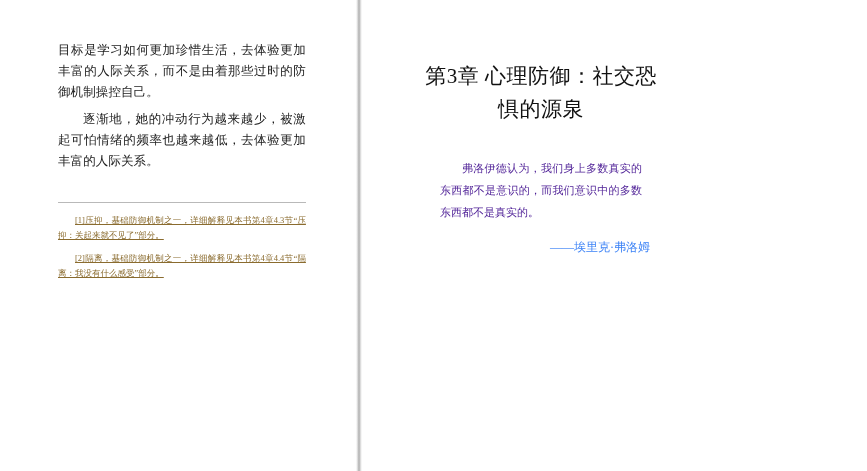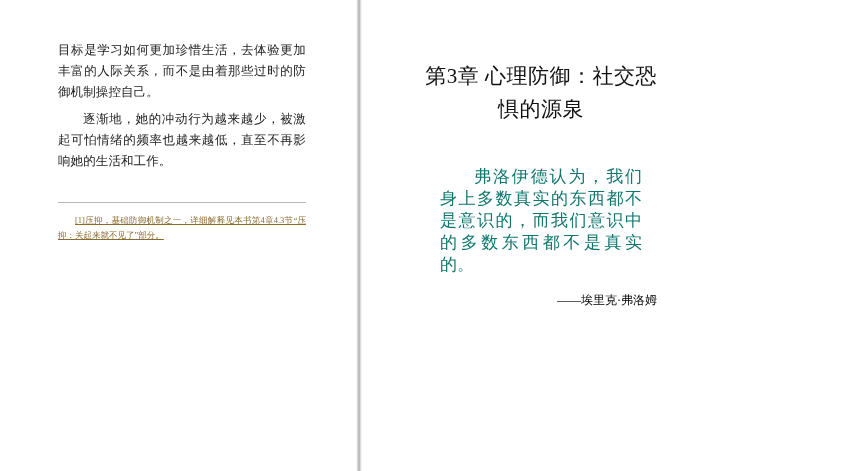--- a/index.html
+++ b/index.html
@@ -87,52 +87,53 @@
   .chapter-title {
     font-size: 21px;
     line-height: 33px;
     color: #111111;
     text-align: center;
     font-weight: normal;
     margin: 20px 0 0 0;
     letter-spacing: 0.5px;
   }
   .epigraph {
-    margin: 40px 18px 0 18px;
-    font-size: 17px;
+    margin: 31px 18px 0 18px;
+    font-size: 11px;
     line-height: 22px;
-    color: #0f766e;
+    color: #4c1d95;
     text-align: justify;
     text-justify: inter-ideograph;
     text-indent: 2em;
   }
   .epigraph-attrib {
-    margin: 14px 3px 0 0;
+    margin: 14px 10px 0 0;
     font-size: 12px;
     line-height: 20px;
-    color: #000000;
+    color: #3b82f6;
     text-align: right;
   }
 </style>
 </head>
 <body>
 
 <div class="spread">
 
   <div class="page page-left">
 
     <p class="body-text">目标是学习如何更加珍惜生活，去体验更加丰富的人际关系，而不是由着那些过时的防御机制操控自己。</p>
 
-    <p class="body-text indent">逐渐地，她的冲动行为越来越少，被激起可怕情绪的频率也越来越低，直至不再影响她的生活和工作。</p>
+    <p class="body-text indent">逐渐地，她的冲动行为越来越少，被激起可怕情绪的频率也越来越低，去体验更加丰富的人际关系。</p>
 
 
     <hr class="footnote-rule">
 
     <p class="footnote"><span class="fn-mark">[1]</span><span>压抑，基础防御机制之一，详细解释见本书第4章4.3节“压抑：关起来就不见了”部分。</span></p>
 
+    <p class="footnote"><span class="fn-mark">[2]</span><span>隔离，基础防御机制之一，详细解释见本书第4章4.4节“隔离：我没有什么感受”部分。</span></p>
 
   </div>
 
   <div class="gutter"></div>
 
   <div class="page page-right">
 
     <h1 class="chapter-title">第3章  心理防御：社交恐惧的源泉</h1>
 
     <p class="epigraph">弗洛伊德认为，我们身上多数真实的东西都不是意识的，而我们意识中的多数东西都不是真实的。</p>

